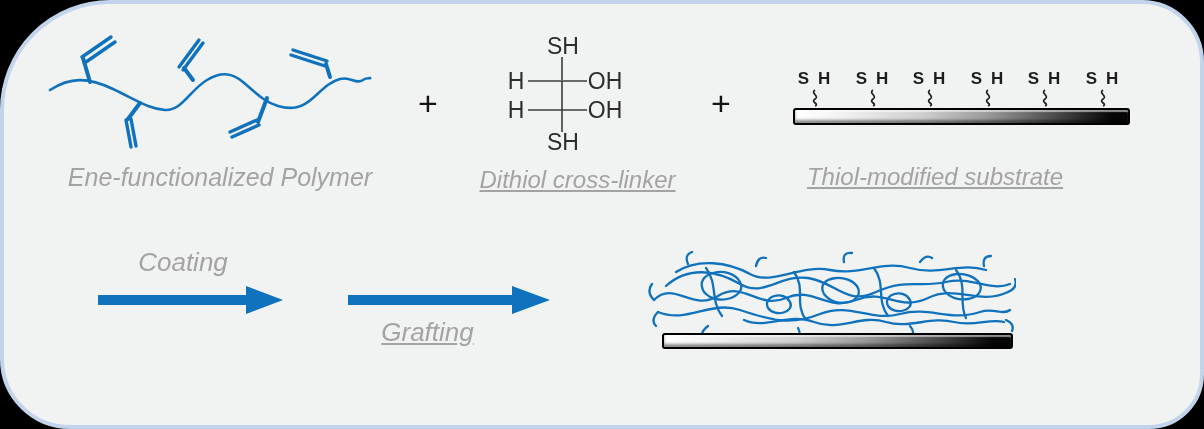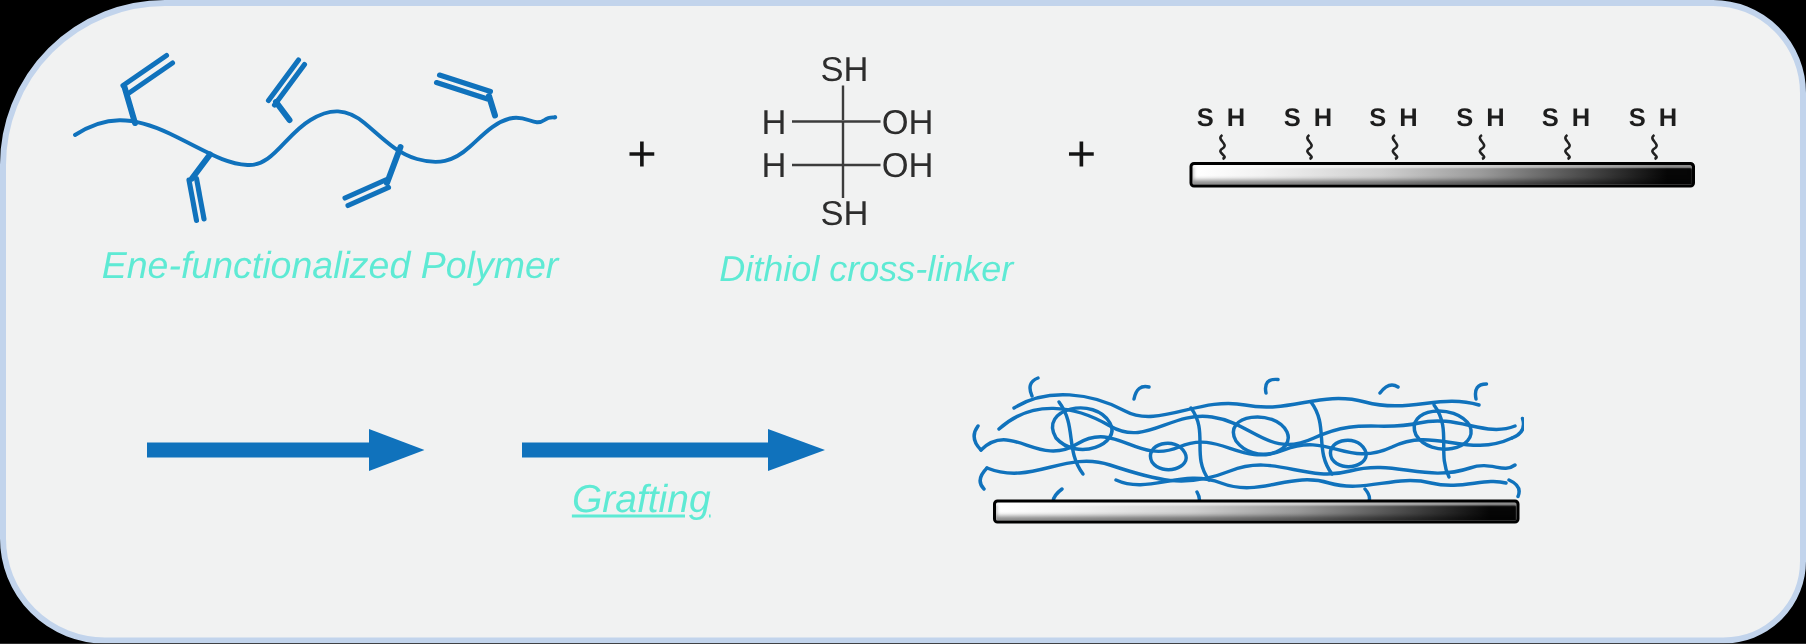--- a/index.html
+++ b/index.html
@@ -8,25 +8,25 @@
     font-family:"Liberation Sans","DejaVu Sans",sans-serif;overflow:hidden;
   }
   .panel{
     position:absolute;inset:0;box-sizing:border-box;
     background:#f1f2f2;
     border:4px solid #c2d4ec;
     border-radius:110px 62px 55px 70px;
   }
   .abs{position:absolute;}
   .caption{
-    color:#5eead4;font-style:italic;text-align:center;
+    color:#a3a3a3;font-style:italic;text-align:center;
     white-space:nowrap;line-height:1.1;
   }
   .cap-25{font-size:25px;}
-  .cap-24{font-size:24px;}
+  .cap-24{font-size:24px;text-decoration:underline;}
   .cap-26{font-size:26px;}
   .plus{
     color:#141414;font-size:34px;font-weight:400;text-align:center;line-height:1;
   }
   .bar{
     box-sizing:border-box;
     background:linear-gradient(90deg,#ffffff 1%,#f2f2f2 14%,#cfcfcf 38%,#9a9a9a 58%,#4c4c4c 78%,#060606 95%);
     border:2px solid #000;border-radius:3px;
     box-shadow:inset 0 2px 1px rgba(255,255,255,.55), inset 0 -3px 3px rgba(0,0,0,.45);
   }
@@ -136,21 +136,23 @@
       <path d="M6,1 C1,4 11,7 6,10 C1,13 11,15 6,17" stroke="#222" stroke-width="1.7" fill="none"></path>
       </svg>
   </div>
   <div class="abs thiol-group" style="left:1081px;top:69px;">
     <div class="thiol-label">S H</div>
     <svg class="squiggle" width="12" height="18" viewBox="0 0 12 18">
       <path d="M6,1 C1,4 11,7 6,10 C1,13 11,15 6,17" stroke="#222" stroke-width="1.7" fill="none"></path>
       </svg>
   </div>
 
+  <div class="abs caption cap-24" style="left:780px;top:164px;width:310px;">Thiol-modified substrate</div>
 
+  <div class="abs caption cap-26" style="left:98px;top:248px;width:170px;">Coating</div>
   <svg class="abs" style="left:98px;top:286px;" width="185" height="28" viewBox="0 0 185 28">
     <g fill="#1072bc">
       <rect x="0" y="9" width="150" height="10"></rect>
       <polygon points="148,0 185,14 148,28"></polygon>
     </g>
   </svg>
 
   <svg class="abs" style="left:348px;top:286px;" width="202" height="28" viewBox="0 0 202 28">
     <g fill="#1072bc">
       <rect x="0" y="9" width="166" height="10"></rect>

